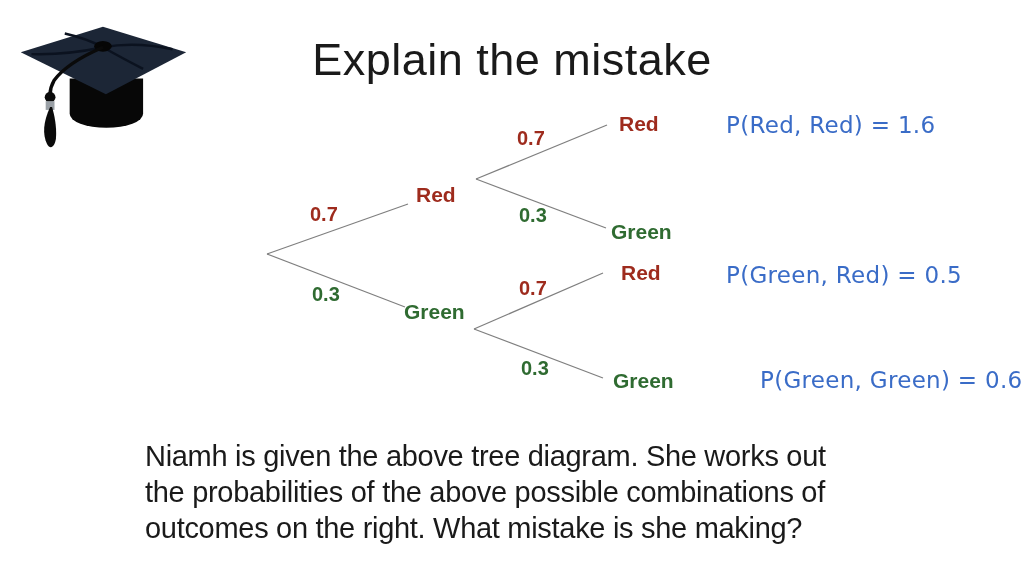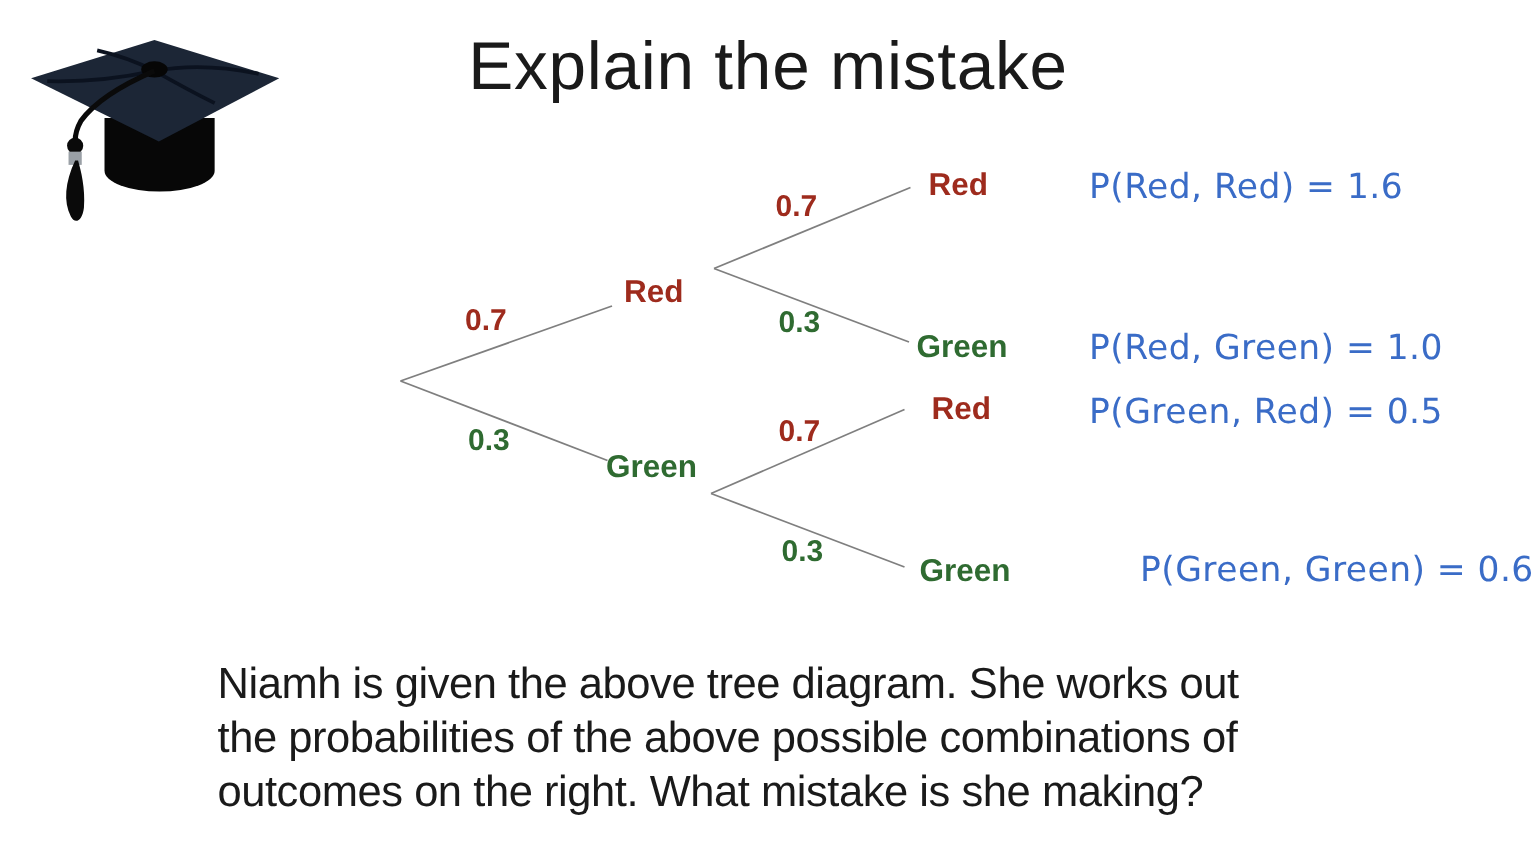--- a/index.html
+++ b/index.html
@@ -6,21 +6,21 @@
   .slide{
     position:relative;
     width:1024px;height:576px;
     background:#ffffff;
     overflow:hidden;
     font-family:"Liberation Sans", sans-serif;
   }
   .title{
     position:absolute;
     left:0;right:0;top:18px;
-    margin:0;
+    margin:16px;
     text-align:center;
     font-size:45px;
     font-weight:300;
     letter-spacing:0.5px;
     color:var(--color-text,#1a1a1a);
   }
   .cap{
     position:absolute;
     left:8px;top:8px;
     width:186px;height:150px;
@@ -126,21 +126,20 @@
   <div class="lbl outcome red o-s2a-u">Red</div>
   <div class="lbl prob green p-s2a-d">0.3</div>
   <div class="lbl outcome green o-s2a-d">Green</div>
 
   <div class="lbl prob red p-s2b-u">0.7</div>
   <div class="lbl outcome red o-s2b-u">Red</div>
   <div class="lbl prob green p-s2b-d">0.3</div>
   <div class="lbl outcome green o-s2b-d">Green</div>
 
   <div class="eq eq1">P(Red, Red) = 1.6</div>
-  <div class="eq eq2">P(Red, Green) = 1.0</div>
   <div class="eq eq3">P(Green, Red) = 0.5</div>
   <div class="eq eq4">P(Green, Green) = 0.6</div>
 
   <div class="question">
     <div>Niamh is given the above tree diagram. She works out</div>
     <div>the probabilities of the above possible combinations of</div>
     <div>outcomes on the right. What mistake is she making?</div>
   </div>
 
 </div>

